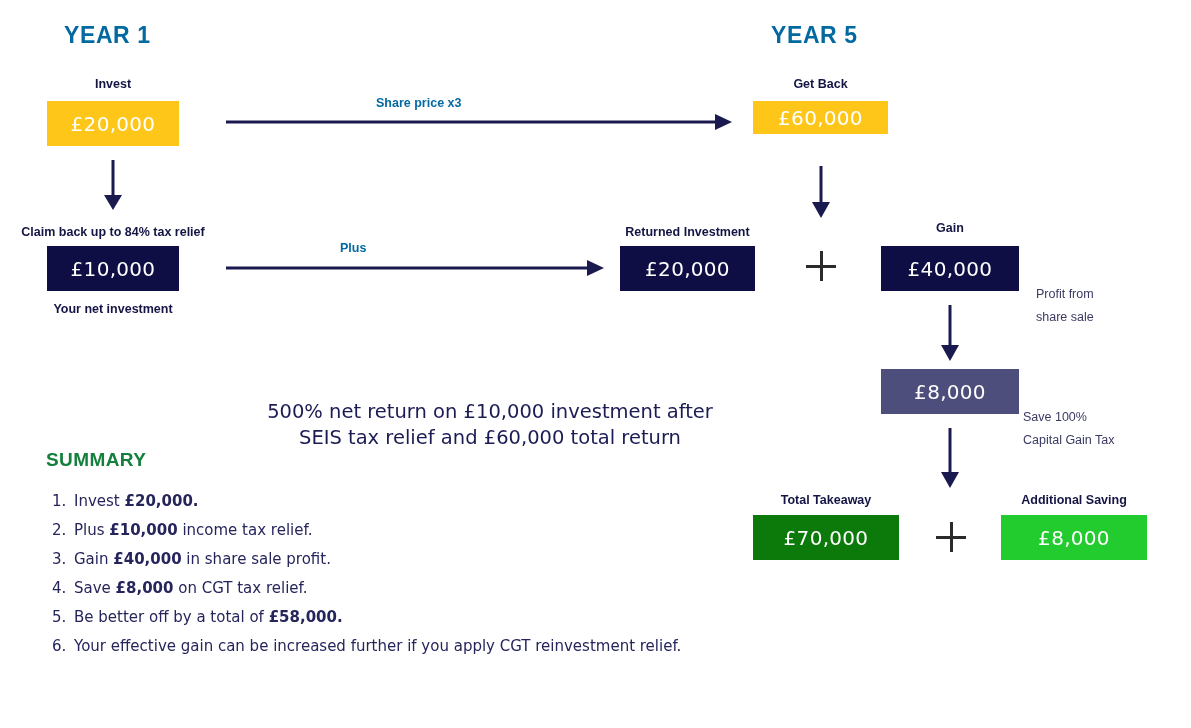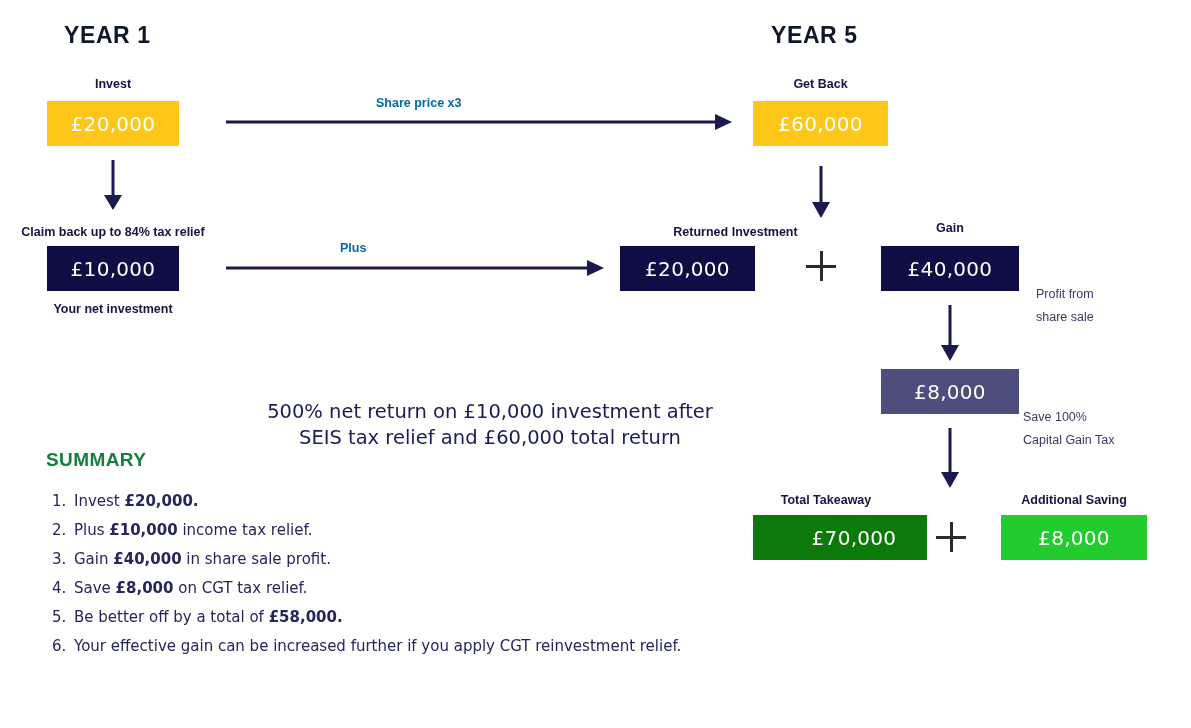--- a/index.html
+++ b/index.html
@@ -9,21 +9,21 @@
     font-family:"Liberation Sans","DejaVu Sans",sans-serif;
     position:relative;
     overflow:hidden;
     color:#1a1a4e;
   }
   .stage{position:absolute;left:0;top:0;width:1191px;height:728px;}
   .abs{position:absolute;}
 
   
   .year-head{
-    font-size:23px;font-weight:bold;color:#0f172a;letter-spacing:.6px;
+    font-size:23px;font-weight:bold;color:#0369a1;letter-spacing:.6px;
   }
   .summary-head{
     font-size:19px;font-weight:bold;color:#15803d;letter-spacing:.4px;
   }
 
   
   .cap{
     font-size:12.5px;font-weight:bold;color:#151545;
     text-align:center;white-space:nowrap;
   }
@@ -117,31 +117,31 @@
 
   <div class="abs arrow-label" style="left:340px;top:241px;width:158px;">Plus</div>
 
   <div class="abs" style="left:226px;top:256px;">
     <svg width="380" height="24" viewBox="0 0 380 24">
       <line x1="0" y1="12" x2="364" y2="12" stroke="#1a1a4e" stroke-width="3"></line>
       <path d="M378 12 L361 4 L361 20 Z" fill="#1a1a4e"></path>
     </svg>
   </div>
 
-  <div class="abs cap" style="left:620px;top:225px;width:135px;margin-left:48px;">Returned Investment</div>
+  <div class="abs cap" style="left:620px;top:225px;width:135px;">Returned Investment</div>
 
   <div class="abs box navy" style="left:620px;top:246px;width:135px;height:45px;">£20,000</div>
 
   <div class="plus" style="left:806px;top:251px;width:30px;height:30px;"></div>
 
   <div class="abs year-head" style="left:771px;top:22px;">YEAR 5</div>
 
   <div class="abs cap" style="left:753px;top:77px;width:135px;">Get Back</div>
 
-  <div class="abs box yellow" style="left:753px;top:101px;width:135px;height:45px;">£60,000</div>
+  <div class="abs box yellow" style="left:753px;top:101px;width:135px;height:33px;">£60,000</div>
 
   <div class="abs" style="left:796px;top:166px;">
     <svg width="50" height="54" viewBox="0 0 50 54">
       <line x1="25" y1="0" x2="25" y2="41" stroke="#1a1a4e" stroke-width="3"></line>
       <path d="M25 52 L16 36 L34 36 Z" fill="#1a1a4e"></path>
     </svg>
   </div>
 
   <div class="abs cap" style="left:881px;top:221px;width:138px;">Gain</div>
 
@@ -168,21 +168,21 @@
 
   <div class="abs" style="left:925px;top:428px;">
     <svg width="50" height="62" viewBox="0 0 50 62">
       <line x1="25" y1="0" x2="25" y2="48" stroke="#1a1a4e" stroke-width="3"></line>
       <path d="M25 60 L16 44 L34 44 Z" fill="#1a1a4e"></path>
     </svg>
   </div>
 
   <div class="abs cap" style="left:753px;top:493px;width:146px;">Total Takeaway</div>
 
-  <div class="abs box green-dark" style="left:753px;top:515px;width:146px;height:45px;padding-left:28px;">£70,000</div>
+  <div class="abs box green-dark" style="left:753px;top:515px;width:146px;height:45px;">£70,000</div>
 
   <div class="plus" style="left:936px;top:522px;width:30px;height:30px;"></div>
 
   <div class="abs cap" style="left:1001px;top:493px;width:146px;">Additional Saving</div>
 
   <div class="abs box green-bright" style="left:1001px;top:515px;width:146px;height:45px;">£8,000</div>
 
   <div class="abs statement" style="left:230px;top:363px;width:520px;margin-top:36px;">
     <div>500% net return on £10,000 investment after</div>
     <div>SEIS tax relief and £60,000 total return</div>

